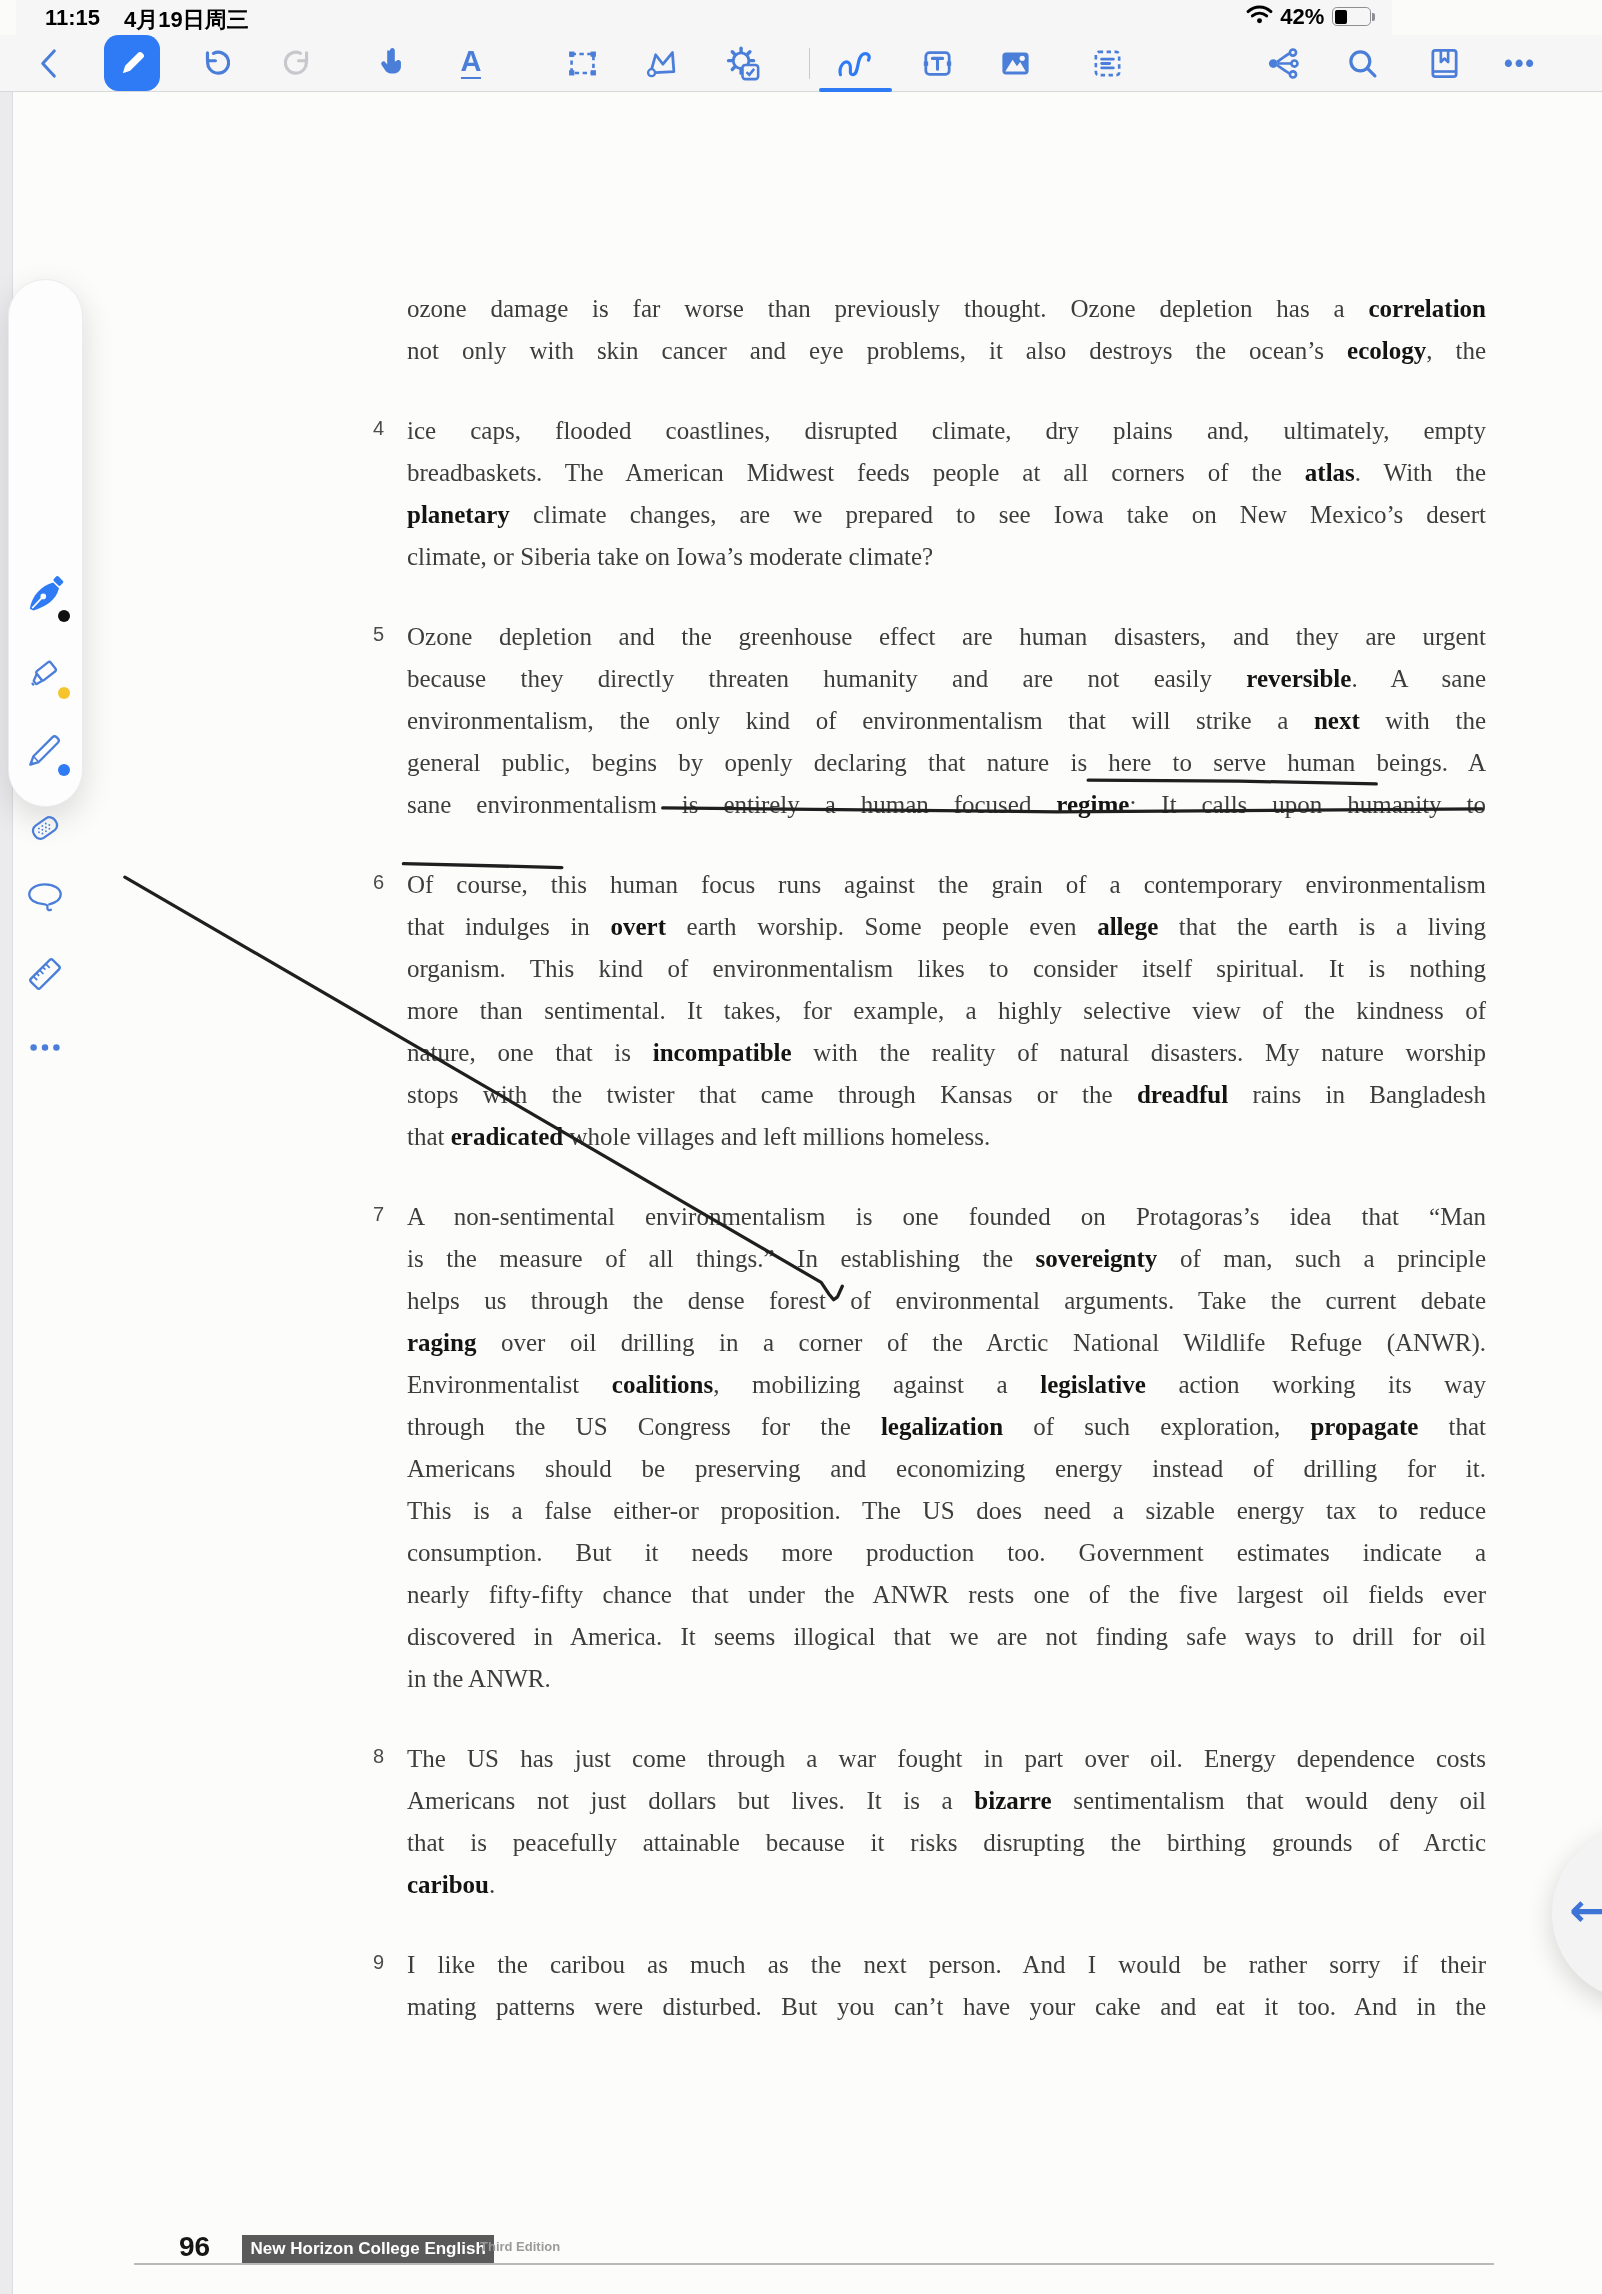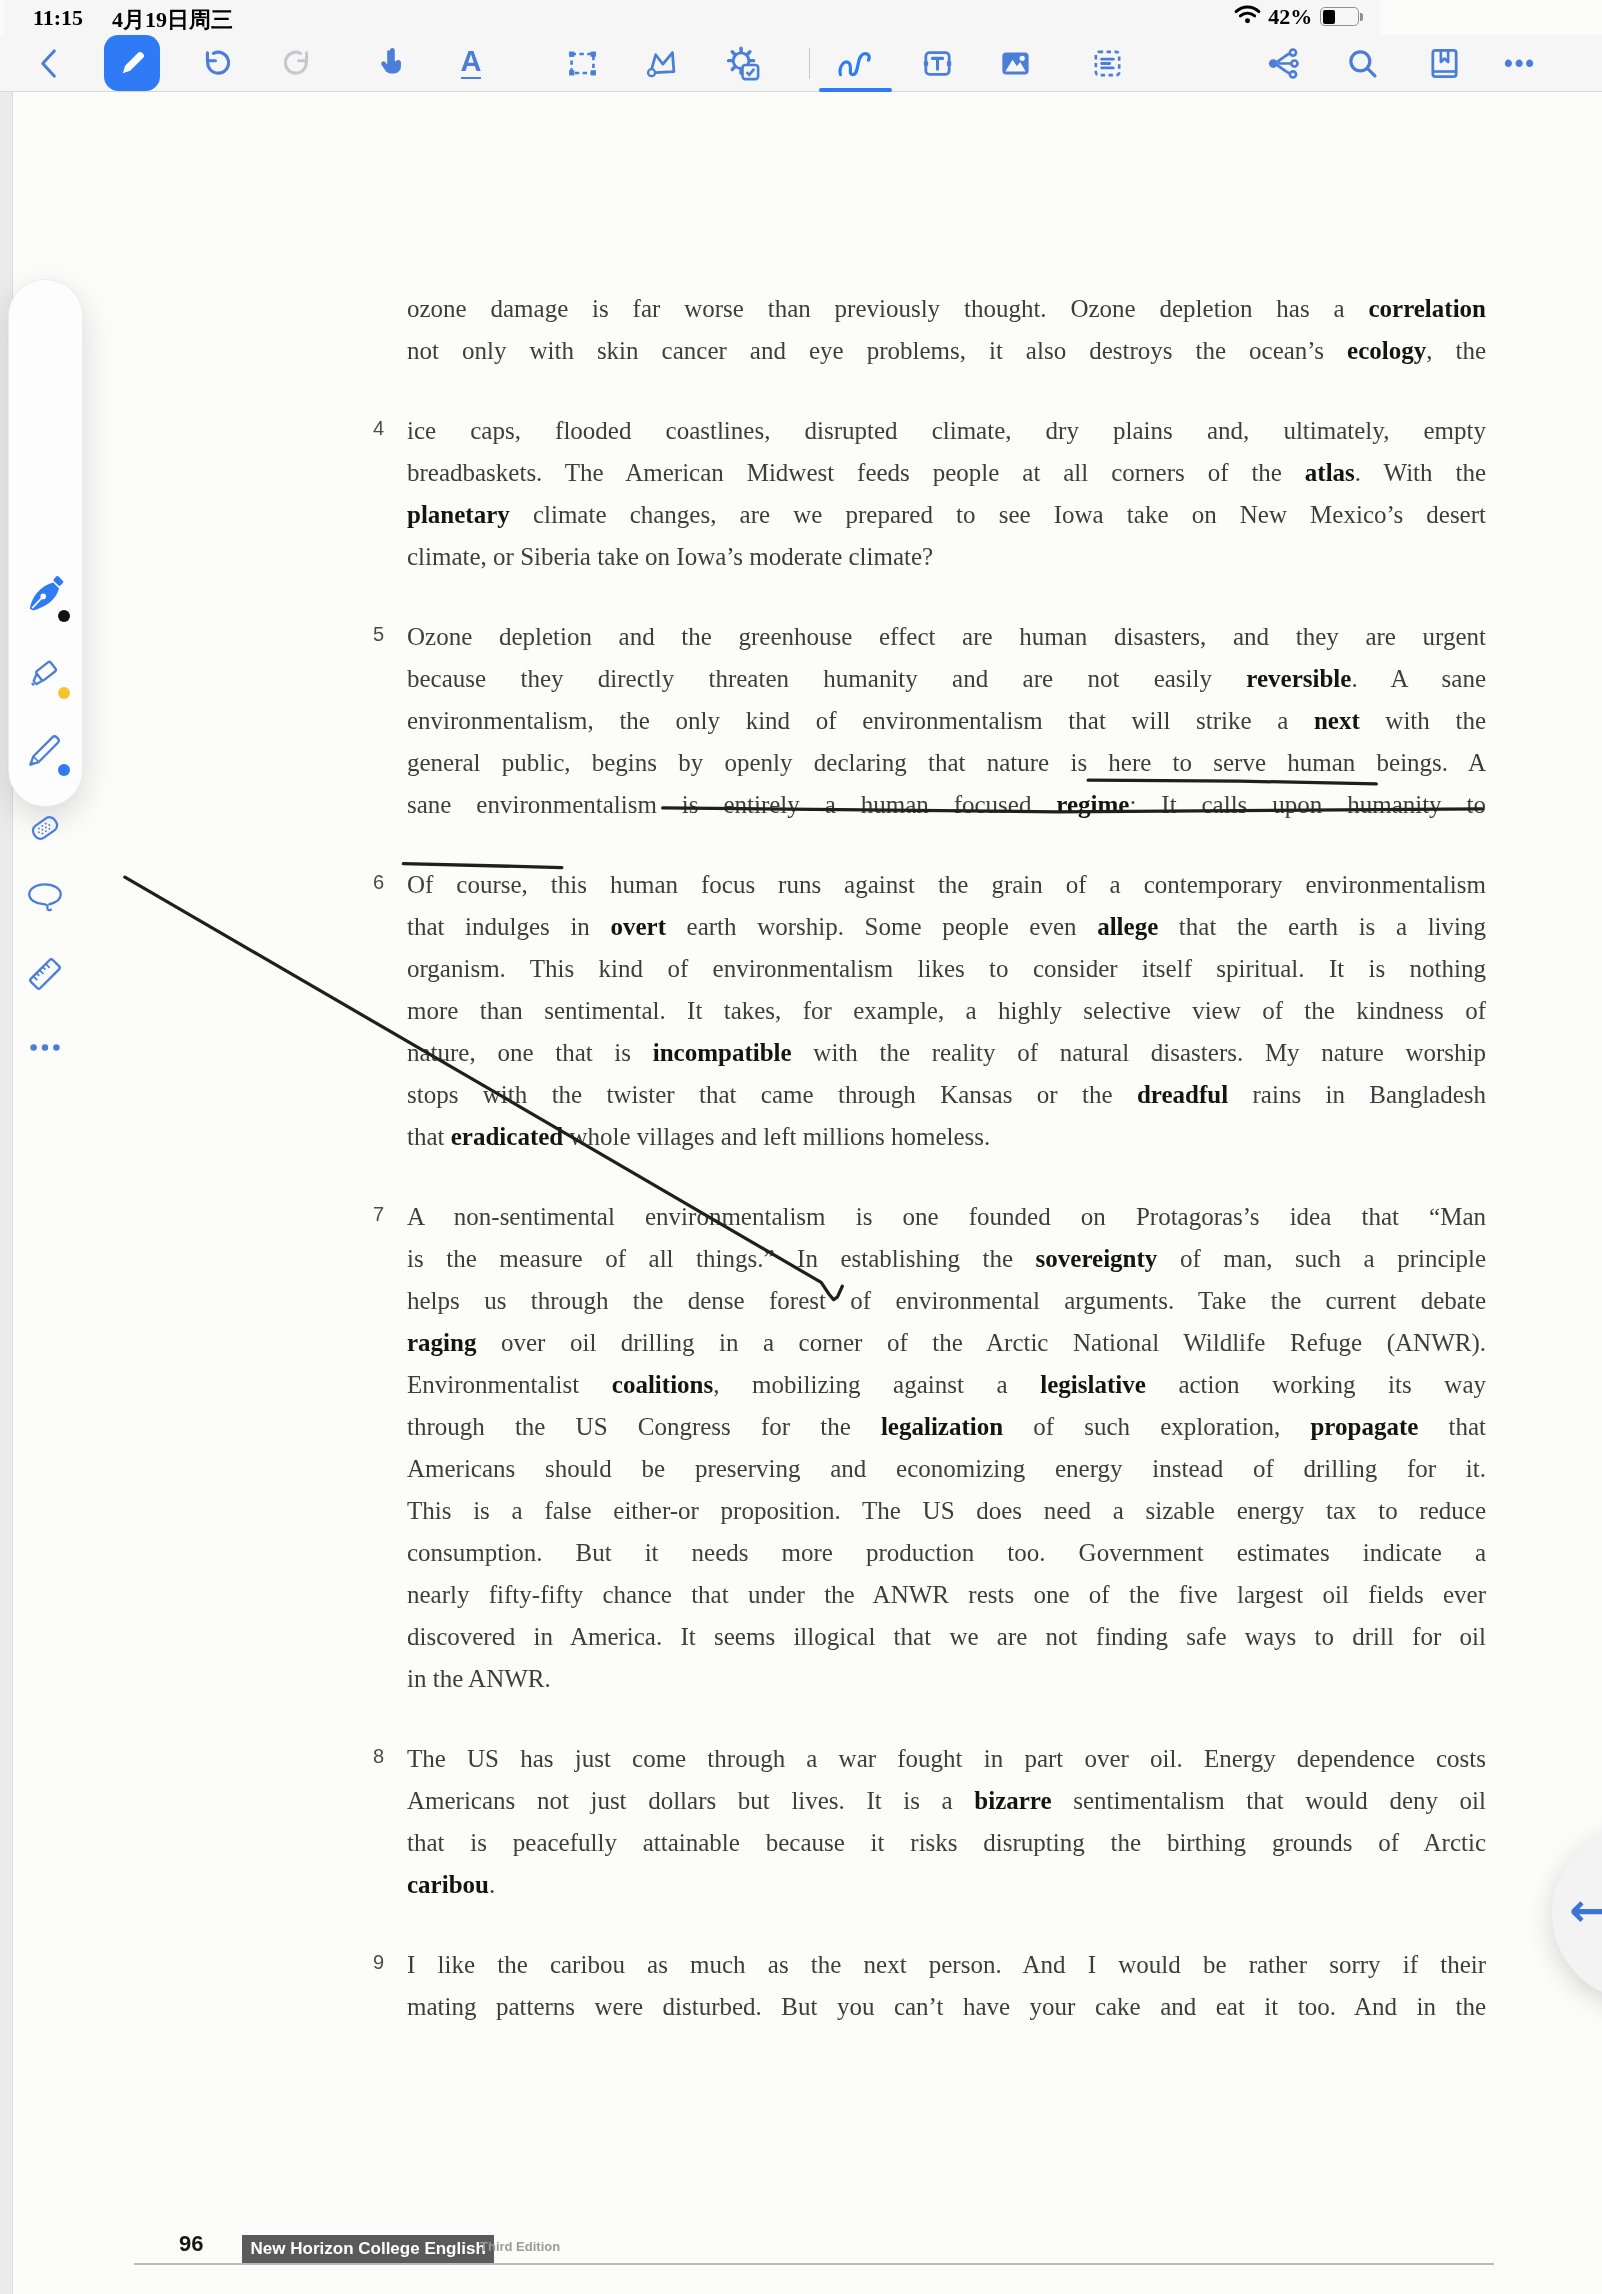--- a/index.html
+++ b/index.html
@@ -2,21 +2,21 @@
 <html><head>
 <meta charset="utf-8">
 <style>
   html,body{margin:0;padding:0;}
   body{
     width:1602px;height:2294px;position:relative;overflow:hidden;
     background:#fbfbfa;font-family:"Liberation Sans",sans-serif;
     -webkit-font-smoothing:antialiased;
   }
   
-  .statusbar{position:absolute;left:4px;top:0;width:1376px;height:35px;background:#f6f6f7;z-index:20;font-family:Liberation Serif, serif;}
+  .statusbar{position:absolute;left:16px;top:0;width:1376px;height:35px;background:#f6f6f7;z-index:20;}
   .sb-time{position:absolute;left:29px;top:4.8px;font-size:22px;font-weight:700;color:#000;}
   .sb-date{position:absolute;left:108px;top:4.8px;font-size:22px;font-weight:600;color:#000;}
   .sb-right{position:absolute;right:21px;top:3.8px;display:flex;align-items:center;gap:7.7px;}
   .sb-batt-label{font-size:22px;font-weight:600;color:#000;text-align:right;}
   .batt{position:relative;width:37px;height:17.3px;border:1.5px solid #8e8e93;border-radius:4.8px;}
   .batt-fill{position:absolute;left:1.9px;top:1.9px;bottom:1.9px;background:#000;border-radius:1.9px;}
   .batt-nub{position:absolute;right:-4.8px;top:4.8px;width:2.9px;height:7.7px;background:#8e8e93;border-radius:0 1.9px 1.9px 0;}
   
   .toolbar{position:absolute;left:0;top:35px;width:1602px;height:56px;background:#f6f6f7;border-bottom:1px solid #d8d8da;z-index:20;}
   .tb{position:absolute;top:50%;transform:translate(-50%,-50%);width:42px;height:42px;display:flex;align-items:center;justify-content:center;}
@@ -36,21 +36,21 @@
   .pnum{position:absolute;left:0;top:6.7px;font-size:20px;color:#4b4b4b;font-family:"Liberation Sans",sans-serif;}
   .line{
     width:1079px;height:42px;line-height:42px;overflow:hidden;
     font-family:"Liberation Serif",serif;font-size:25px;color:#3d3d3d;
     text-align:justify;text-align-last:justify;white-space:normal;
   }
   .line.flush{text-align-last:left;}
   .line b{color:#141414;font-weight:700;}
   
   .footer-rule{position:absolute;left:134px;top:2263px;width:1360px;height:1.9px;background:#b9b9bc;z-index:4;}
-  .footer-page{position:absolute;left:179px;top:2231px;font-size:22px;font-weight:700;color:#161616;z-index:5;}
+  .footer-page{position:absolute;left:179px;top:2231px;font-size:28px;font-weight:700;color:#161616;z-index:5;}
   .footer-badge{position:absolute;left:242px;top:2235px;height:28px;line-height:28px;padding:0 8.6px;background:#5a5a5a;color:#fff;font-size:17px;font-weight:700;z-index:5;}
   .footer-edition{position:absolute;left:480px;top:2239px;font-size:13px;color:#9b9b9b;font-weight:600;z-index:5;}
   
   #ink-svg{position:absolute;left:0;top:0;width:1602px;height:2294px;z-index:6;pointer-events:none;}
   
   .palette{position:absolute;left:7.7px;top:279px;width:73px;height:526px;background:#fdfdfe;border:1px solid #ececee;
     border-radius:37px;box-shadow:0 11.5px 33px rgba(0,0,0,.14);z-index:10;}
   .pal-item{position:absolute;left:0;width:73px;height:54px;display:flex;align-items:center;justify-content:center;}
   .pal-dot{position:absolute;right:11.5px;bottom:1.9px;width:12.5px;height:12.5px;border-radius:50%;}
   

